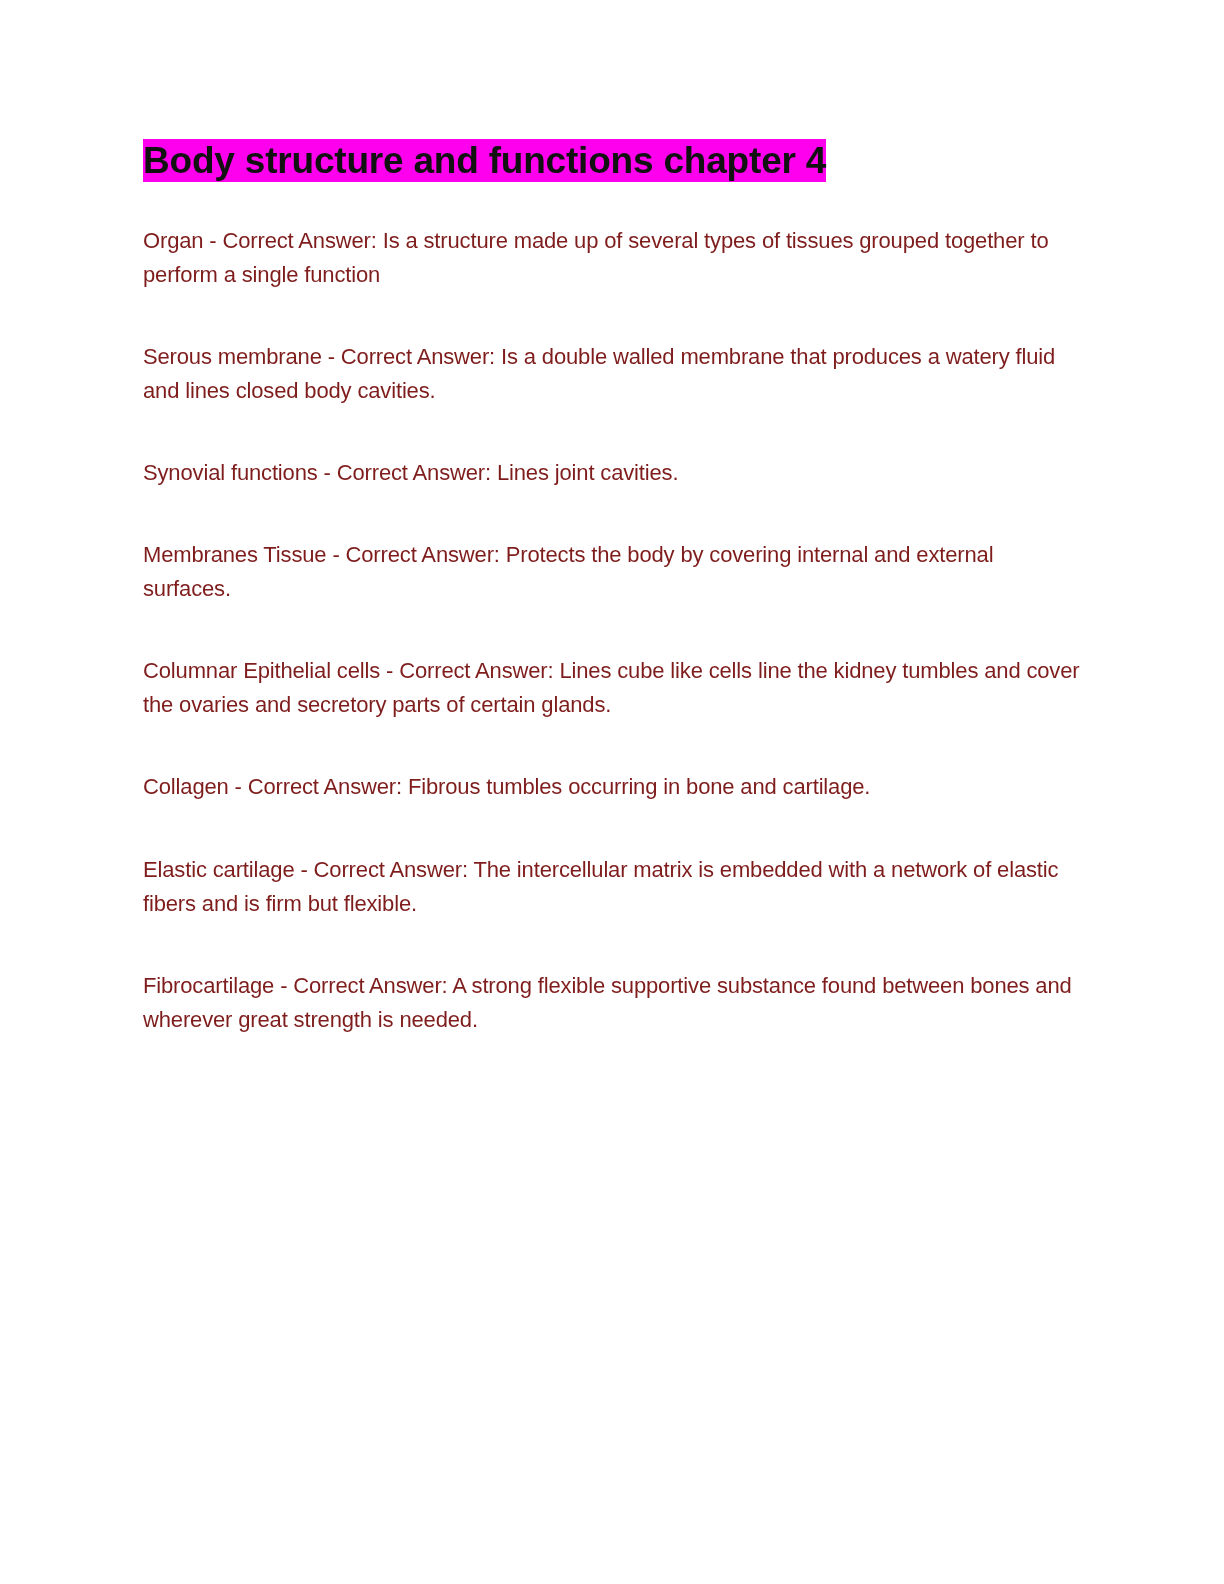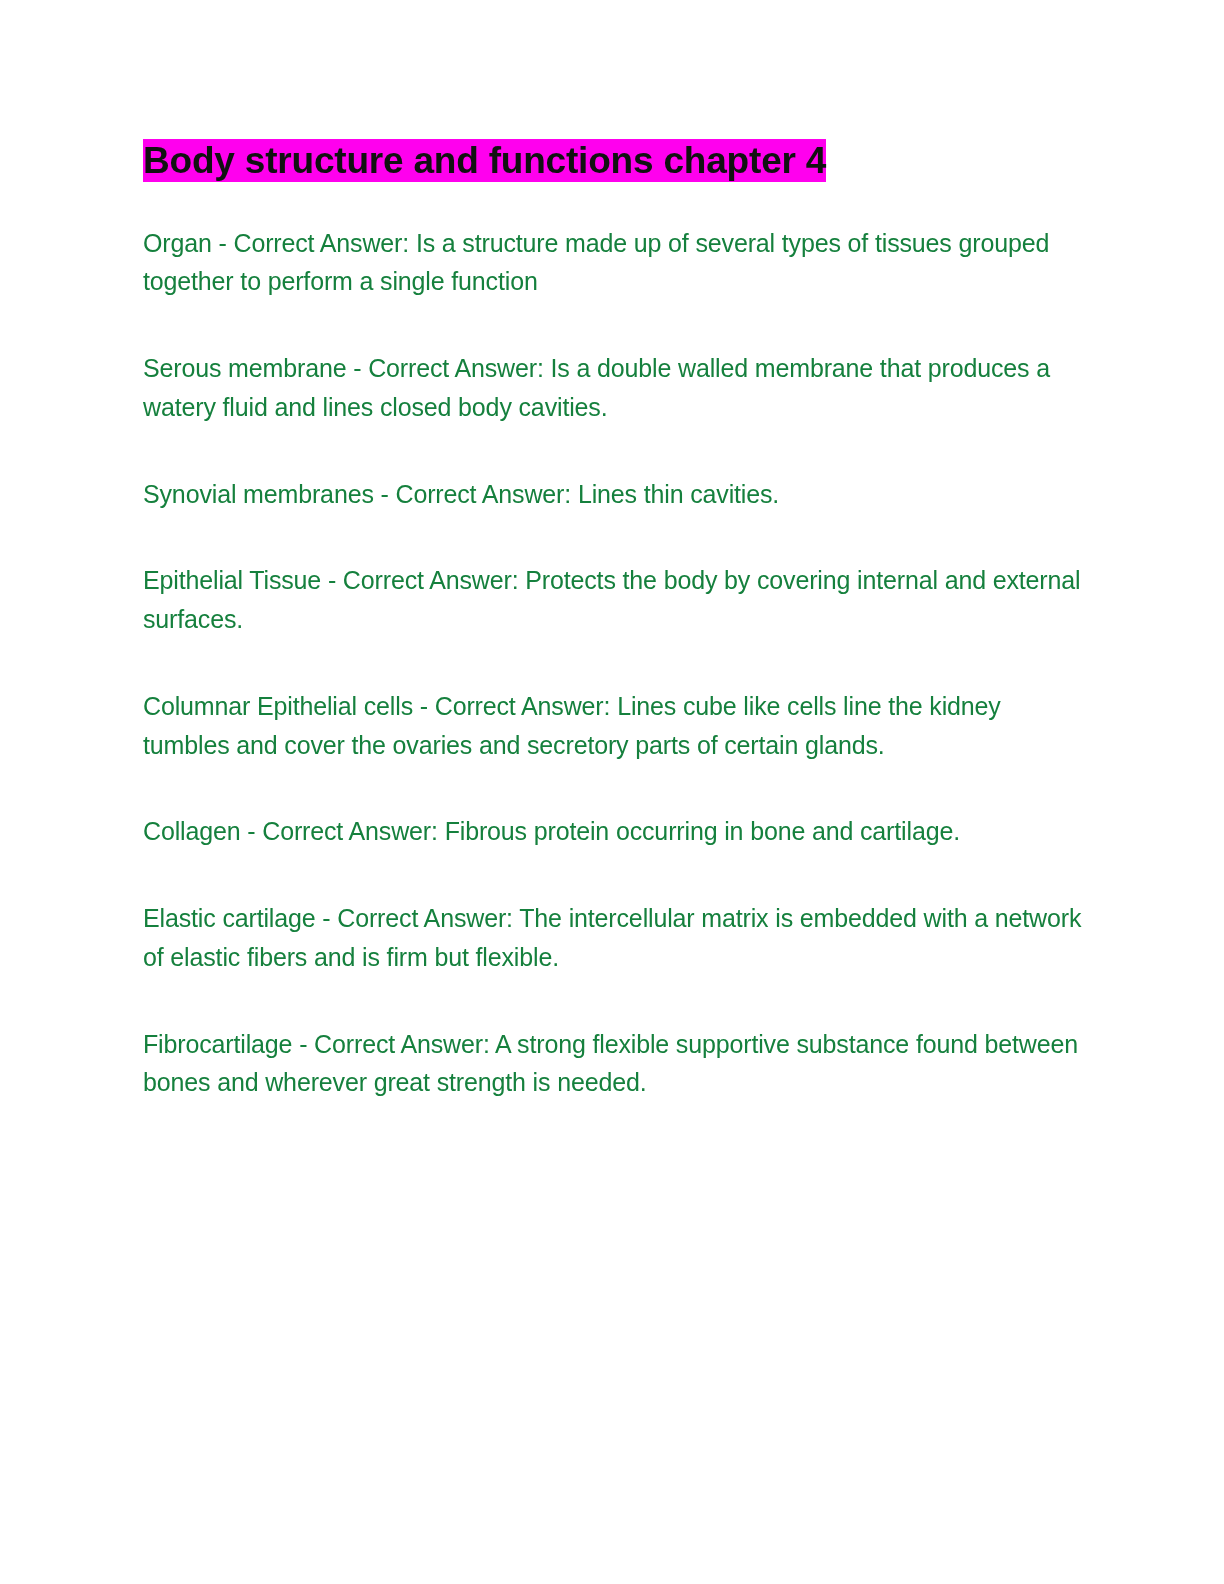--- a/index.html
+++ b/index.html
@@ -38,42 +38,42 @@
     margin: 0 0 36px 0;
     letter-spacing: -0.2px;
   }
   .doc-title .hl {
     background: #ff00ee;
     padding: 1px 0;
     box-decoration-break: clone;
     -webkit-box-decoration-break: clone;
   }
   .qa-block {
-    font-size: 25px;
+    font-size: 22px;
     line-height: 1.55;
-    color: #15803d;
+    color: #7f1d1d;
     margin: 0 0 48px 0;
     font-family: "Liberation Sans", sans-serif;
     letter-spacing: -0.15px;
   }
   .qa-block:last-child {
     margin-bottom: 0;
   }
 </style>
 </head>
 <body>
 
 <div class="page">
   <div class="content">
 
     <h1 class="doc-title"><span class="hl">Body structure and functions chapter 4</span><br></h1>
 
     <p class="qa-block">Organ - Correct Answer: Is a structure made up of several types of tissues grouped together to perform a single function</p>
     <p class="qa-block">Serous membrane - Correct Answer: Is a double walled membrane that produces a watery fluid and lines closed body cavities.</p>
-    <p class="qa-block">Synovial membranes - Correct Answer: Lines thin cavities.</p>
-    <p class="qa-block">Epithelial Tissue - Correct Answer: Protects the body by covering internal and external surfaces.</p>
+    <p class="qa-block">Synovial functions - Correct Answer: Lines joint cavities.</p>
+    <p class="qa-block">Membranes Tissue - Correct Answer: Protects the body by covering internal and external surfaces.</p>
     <p class="qa-block">Columnar Epithelial cells - Correct Answer: Lines cube like cells line the kidney tumbles and cover the ovaries and secretory parts of certain glands.</p>
-    <p class="qa-block">Collagen - Correct Answer: Fibrous protein occurring in bone and cartilage.</p>
+    <p class="qa-block">Collagen - Correct Answer: Fibrous tumbles occurring in bone and cartilage.</p>
     <p class="qa-block">Elastic cartilage - Correct Answer: The intercellular matrix is embedded with a network of elastic fibers and is firm but flexible.</p>
     <p class="qa-block">Fibrocartilage - Correct Answer: A strong flexible supportive substance found between bones and wherever great strength is needed.</p>
 
   </div>
 </div>
 
 </body></html>

